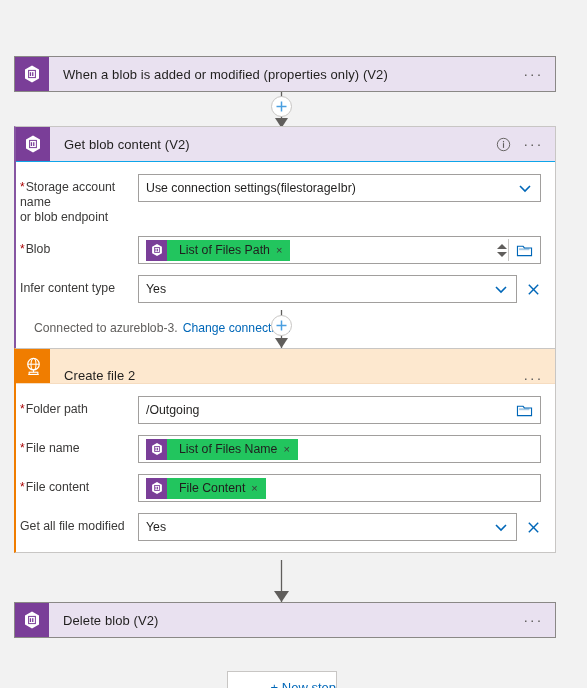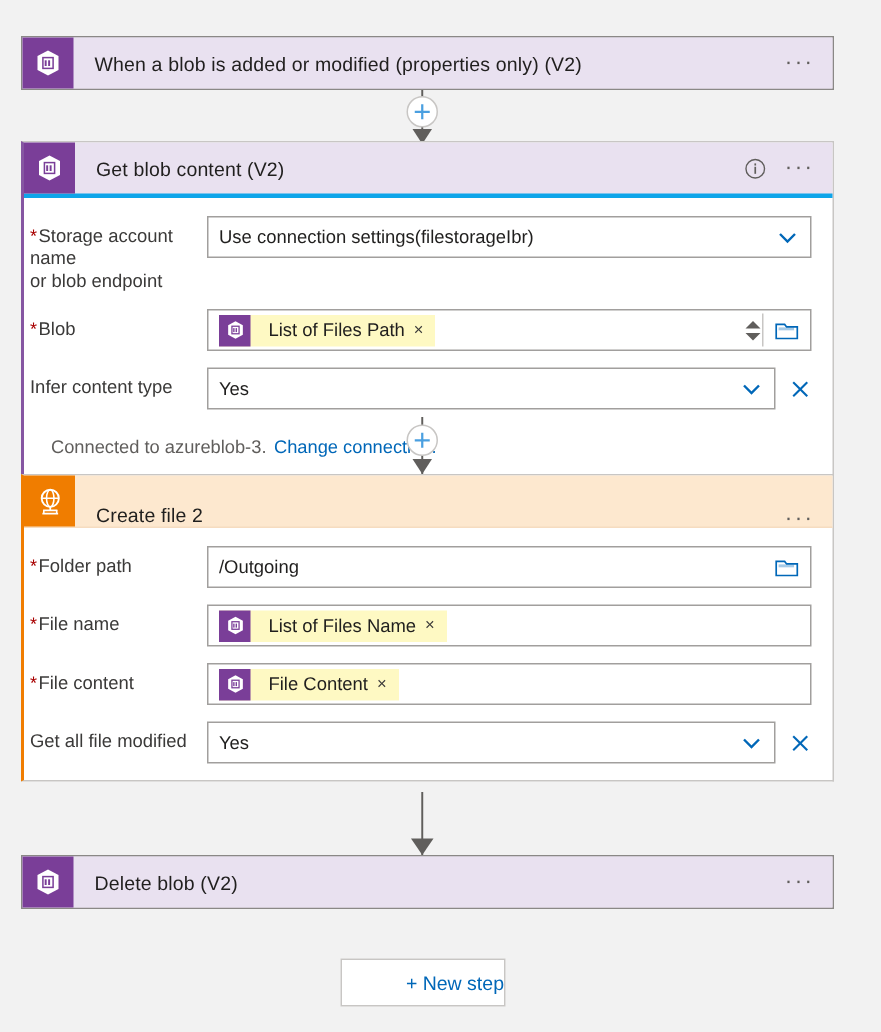--- a/index.html
+++ b/index.html
@@ -5,41 +5,41 @@
   html,body{margin:0;padding:0;}
   body{
     width:587px;height:688px;
     background:#f2f2f2;
     font-family:"Liberation Sans","DejaVu Sans",sans-serif;
     font-size:12.5px;
     color:#333;
     overflow:hidden;
     position:relative;
   }
-  .canvas{position:relative;width:587px;height:616px;}
+  .canvas{position:relative;width:587px;height:616px;margin-top:32px;}
 
   
   .card{position:absolute;left:14px;width:542px;box-sizing:border-box;background:#fff;}
   .card.collapsed{
     border:1px solid #8a8886;
     background:#e9e1f0;
     height:36px;
   }
   .card.expanded{
     border:1px solid #c8c6c4;
     border-left:2px solid #8656a2;
   }
   .card.expanded.orange{border-left:2px solid #f07d00;}
 
   .hdr{
     display:flex;align-items:center;
     height:34px;position:relative;
   }
   .card.collapsed .hdr{height:34px;background:#e9e1f0;}
-  .card.expanded .hdr{height:34px;background:#e9e1f0;border-bottom:3px solid #0ea5e9;}
+  .card.expanded .hdr{height:34px;background:#e9e1f0;border-bottom:1px solid #0ea5e9;}
   .card.expanded.orange .hdr{background:#fde8cf;border-bottom:1px solid #f6dcc0;align-items:flex-end;}
 
   .hdr-icon{
     width:34px;height:34px;flex:0 0 34px;
     background:#7a3e98;
     display:flex;align-items:center;justify-content:center;
   }
   .hdr-icon.orange{background:#f07d00;}
   .hdr-title{
     margin-left:14px;
@@ -83,21 +83,21 @@
     padding:0 7px;
     box-sizing:border-box;
     position:relative;
   }
   .field .val{font-size:12.3px;color:#201f1e;white-space:nowrap;overflow:hidden;}
   .field .spacer{flex:1;}
 
   
   .chip{
     display:inline-flex;align-items:center;
-    background:#fef9c3;height:21px;
+    background:#22c55e;height:21px;
   }
   .chip .chip-ico{
     width:21px;height:21px;flex:0 0 21px;background:#7a3e98;
     display:flex;align-items:center;justify-content:center;
   }
   .chip .chip-txt{
     padding:0 6px 0 12px;font-size:12.3px;color:#201f1e;white-space:nowrap;
   }
   .chip .chip-x{
     padding-right:8px;font-size:11px;color:#3b3a39;cursor:pointer;

